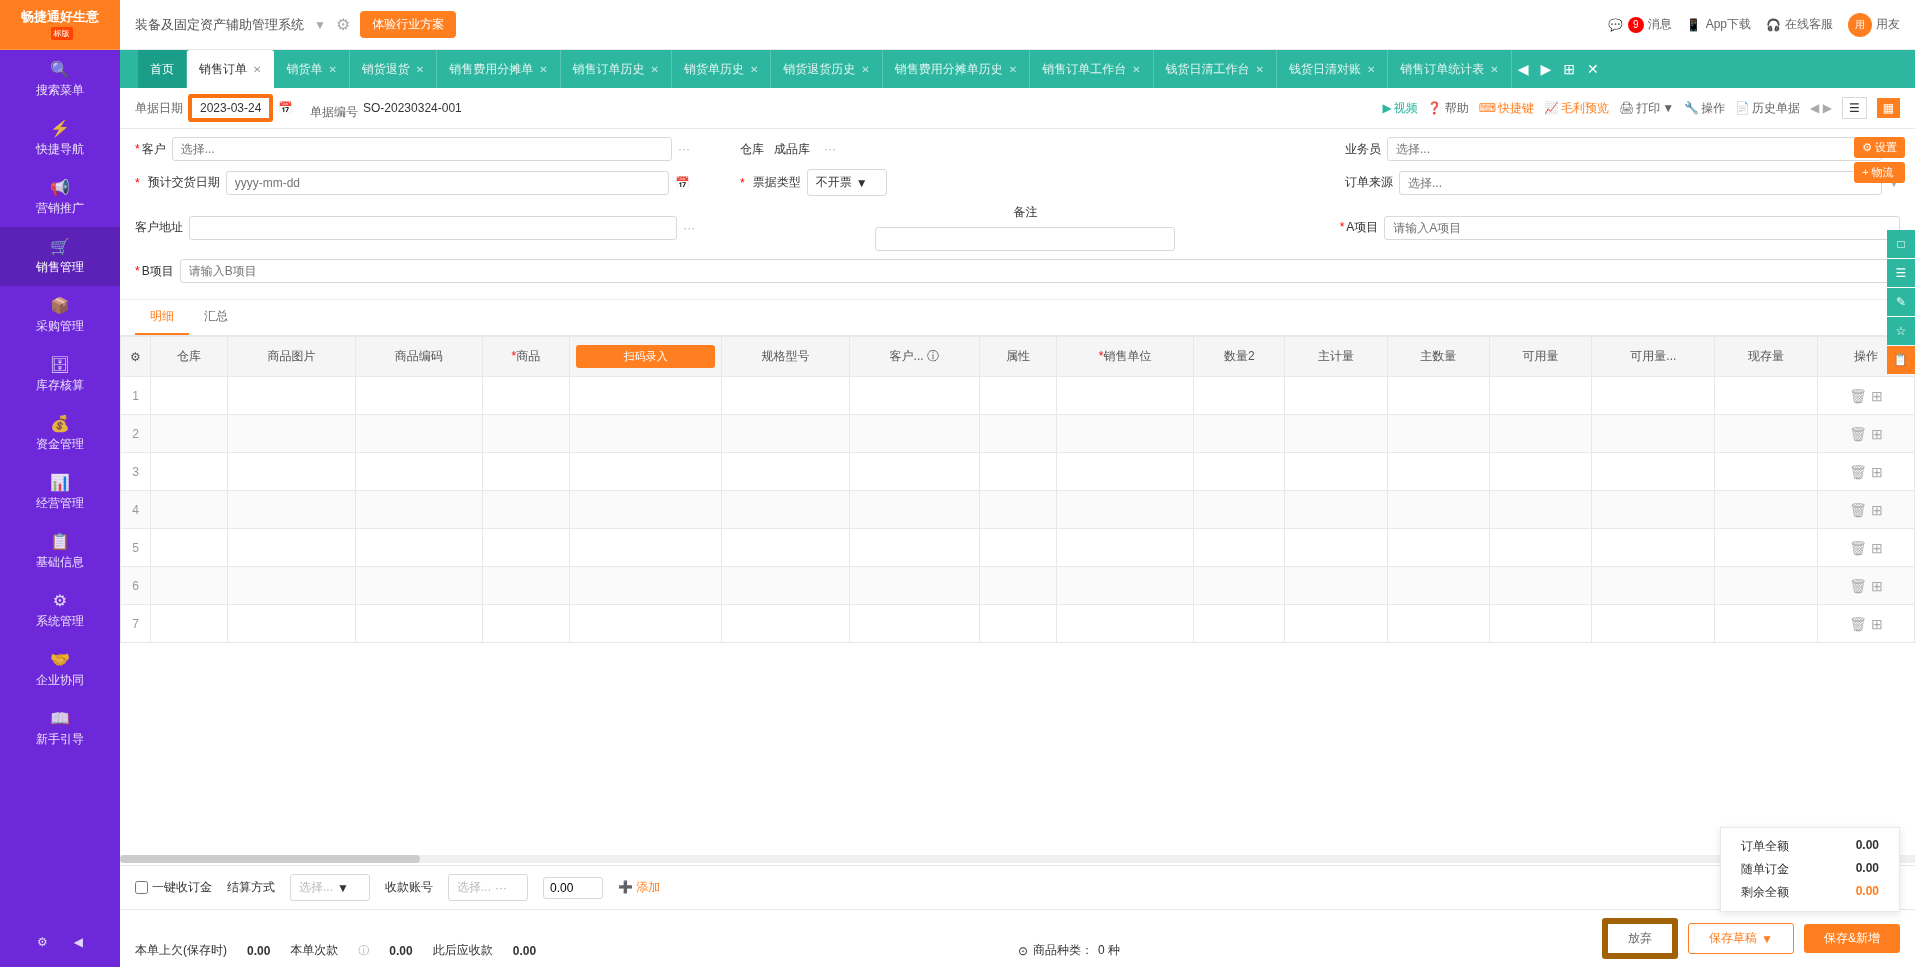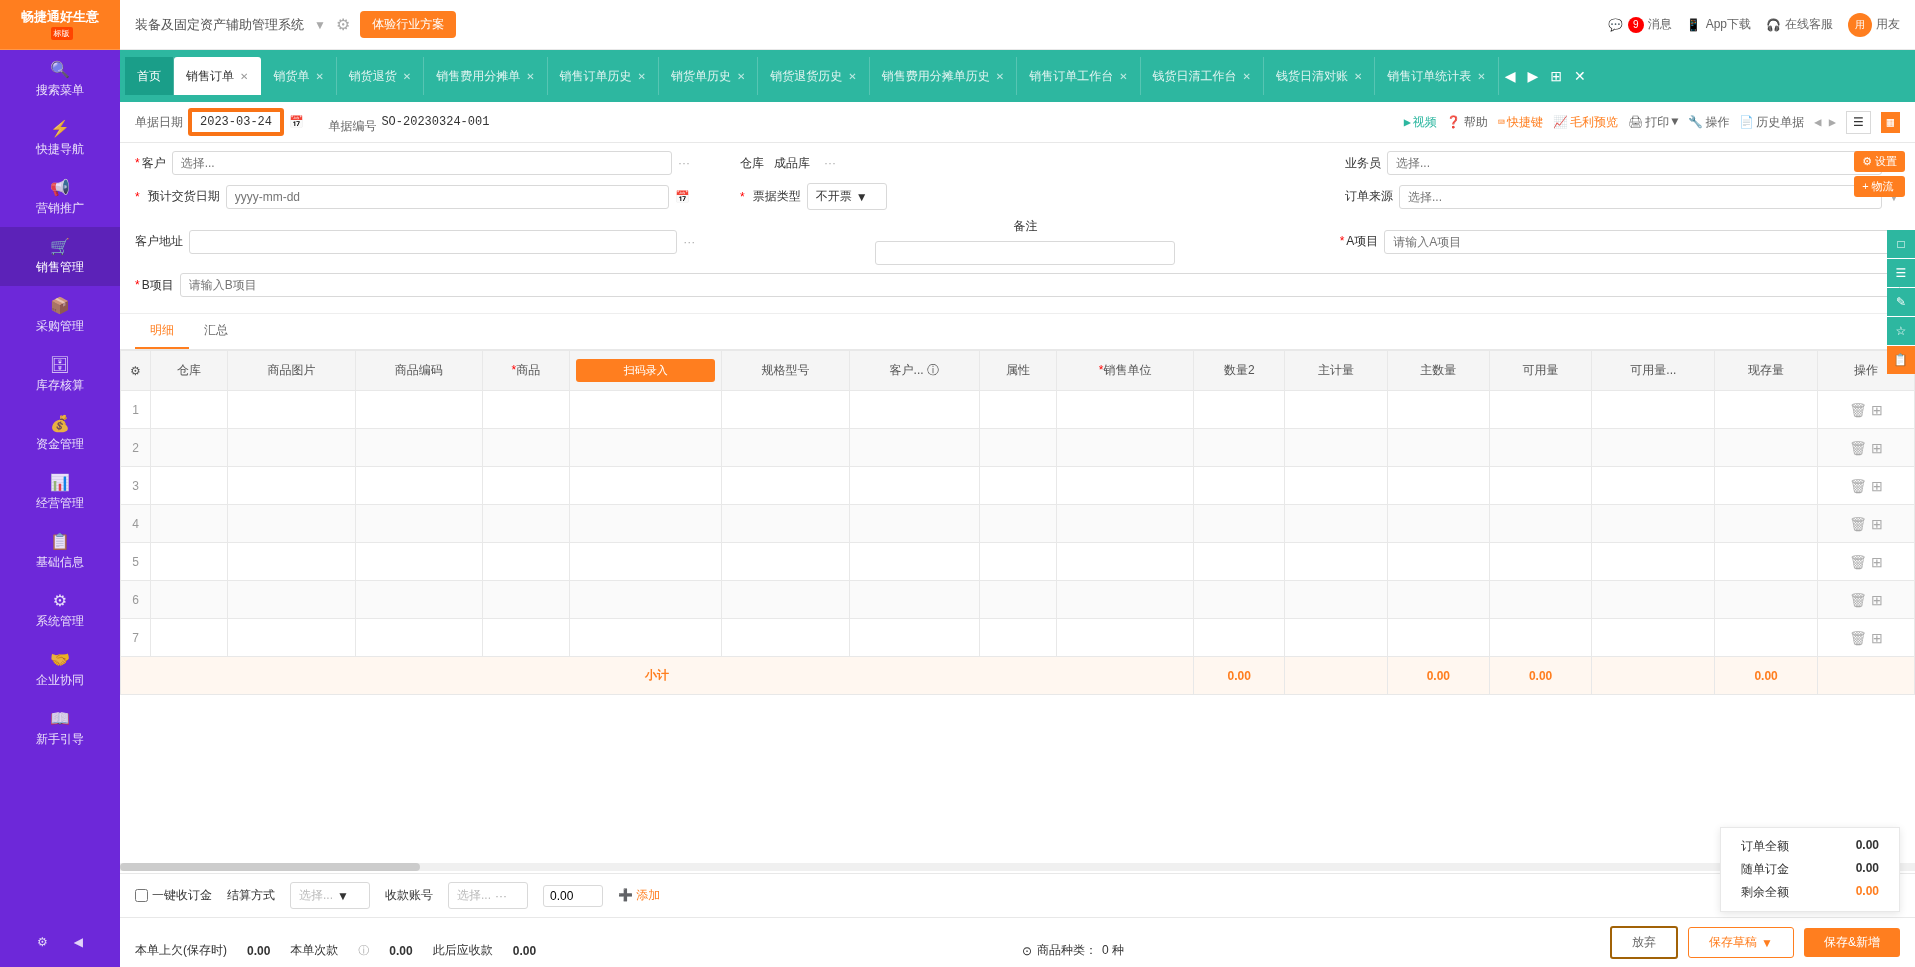--- a/index.html
+++ b/index.html
@@ -27,21 +27,21 @@
     
     .topbar { height: 50px; background: white; display: flex; align-items: center; padding: 0 15px; border-bottom: 1px solid #e8e8e8; justify-content: space-between; }
     .topbar-left { display: flex; align-items: center; gap: 10px; }
     .system-title { font-size: 13px; color: #555; }
     .topbar-btn { background: #ff7e1f; color: white; border: none; padding: 5px 12px; border-radius: 4px; cursor: pointer; font-size: 12px; }
     .topbar-right { display: flex; align-items: center; gap: 15px; font-size: 12px; color: #666; }
     .topbar-right-item { display: flex; align-items: center; gap: 4px; cursor: pointer; }
     .badge-red { background: red; color: white; border-radius: 50%; width: 16px; height: 16px; display: flex; align-items: center; justify-content: center; font-size: 10px; }
 
     
-    .tabbar { height: 52px; background: #2db7a0; display: flex; align-items: center; padding: 0 5px; overflow: hidden; }
+    .tabbar { height: 38px; background: #2db7a0; display: flex; align-items: center; padding: 0 18px; overflow: hidden; }
     .tab-item { padding: 6px 12px; color: rgba(255,255,255,0.85); cursor: pointer; white-space: nowrap; font-size: 12px; display: flex; align-items: center; gap: 4px; height: 38px; border-right: 1px solid rgba(255,255,255,0.2); }
     .tab-item.active { background: white; color: #333; border-radius: 3px 3px 0 0; }
     .tab-item .close-x { color: rgba(255,255,255,0.7); font-size: 10px; margin-left: 2px; }
     .tab-item.active .close-x { color: #999; }
     .tab-nav { color: white; padding: 0 6px; cursor: pointer; font-size: 14px; }
     .tab-home { background: #1a9e89; color: white; padding: 6px 12px; height: 38px; display: flex; align-items: center; font-size: 12px; cursor: pointer; }
 
     
     .content { flex: 1; background: white; overflow: hidden; display: flex; flex-direction: column; }
     .form-row { display: flex; align-items: center; gap: 10px; margin-bottom: 8px; }
@@ -72,21 +72,21 @@
     .total-row { background: #fff7f0 !important; }
     .total-row td { border: 1px solid #e8e8e8; padding: 6px; font-weight: bold; color: #ff7e1f; }
     .total-label { color: #ff7e1f; text-align: center; font-weight: bold; }
 
     
     .footer-area { border-top: 1px solid #e8e8e8; padding: 8px 15px; }
     .footer-row { display: flex; align-items: center; gap: 15px; }
     .footer-checkbox { display: flex; align-items: center; gap: 4px; }
     .add-btn { color: #ff7e1f; cursor: pointer; font-size: 12px; }
     .amount-input { border: 1px solid #d9d9d9; border-radius: 3px; padding: 3px 6px; width: 60px; font-size: 12px; }
-    .btn-discard { border: 2px solid #a16207; background: white; color: #666; padding: 6px 20px; border-radius: 3px; cursor: pointer; font-size: 12px; }
+    .btn-discard { border: 6px solid #a16207; background: white; color: #666; padding: 6px 20px; border-radius: 3px; cursor: pointer; font-size: 12px; }
     .btn-save-draft { border: 1px solid #ff7e1f; background: white; color: #ff7e1f; padding: 6px 20px; border-radius: 3px; cursor: pointer; font-size: 12px; display: flex; align-items: center; gap: 4px; }
     .btn-save-new { background: #ff7e1f; color: white; padding: 6px 20px; border-radius: 3px; cursor: pointer; font-size: 12px; border: none; }
 
     .scrollbar-area { height: 8px; background: #f0f0f0; margin: 2px 0; }
     .scrollbar-thumb { height: 8px; width: 300px; background: #ccc; border-radius: 4px; }
 
     .settings-btn { background: #ff7e1f; color: white; padding: 3px 8px; border-radius: 3px; font-size: 11px; cursor: pointer; display: flex; align-items: center; gap: 3px; }
     .add-item-btn { background: #ff7e1f; color: white; padding: 3px 8px; border-radius: 3px; font-size: 11px; cursor: pointer; }
   </style>
 </head>
@@ -245,21 +245,21 @@
         <span class="close-x">✕</span>
       </div>
       <span class="tab-nav">◀</span>
       <span class="tab-nav">▶</span>
       <span class="tab-nav">⊞</span>
       <span class="tab-nav">✕</span>
     </div>
 
     <div class="content">
 
-      <div style="padding:6px 15px;display:flex;align-items:center;border-bottom:1px solid #e8e8e8;background:white;font-family:Liberation Mono, monospace;">
+      <div style="padding:6px 15px;display:flex;align-items:center;border-bottom:1px solid #e8e8e8;background:white;">
         <div style="display:flex;align-items:center;gap:5px;flex:1;">
           <span style="color:#666;font-size:12px;">单据日期</span>
           <span style="background:white;border:4px solid #f97316;border-radius:3px;padding:3px 8px;font-size:12px;">2023-03-24</span>
           <span style="color:#aaa;cursor:pointer;">📅</span>
           &nbsp;&nbsp;
           <span style="color:#666;font-size:12px;margin-top:8px;">单据编号</span>
           <span style="font-size:12px;color:#333;">SO-20230324-001</span>
         </div>
         <div style="display:flex;align-items:center;gap:10px;font-size:12px;">
           <span style="color:#2db7a0;cursor:pointer;display:flex;align-items:center;gap:2px;">▶ <span>视频</span></span>
@@ -548,30 +548,20 @@
                 <td></td>
                 <td></td>
               <td>
                 <div class="action-cell">
                   <span class="action-icon">🗑</span>
                   <span class="action-icon">⊞</span>
                 </div>
               </td>
             </tr>
 
-            <tr class="total-row">
-              <td colspan="10" class="total-label">小计</td>
-              <td style="text-align:center;font-weight:bold;color:#ff7e1f;">0.00</td>
-              <td></td>
-              <td style="text-align:center;font-weight:bold;color:#ff7e1f;">0.00</td>
-              <td style="text-align:center;font-weight:bold;color:#ff7e1f;">0.00</td>
-              <td></td>
-              <td style="text-align:center;font-weight:bold;color:#ff7e1f;">0.00</td>
-              <td></td>
-            </tr>
           </tbody>
         </table>
       </div>
 
       <div class="scrollbar-area">
         <div class="scrollbar-thumb"></div>
       </div>
 
       <div class="footer-area">
         <div class="footer-row">

